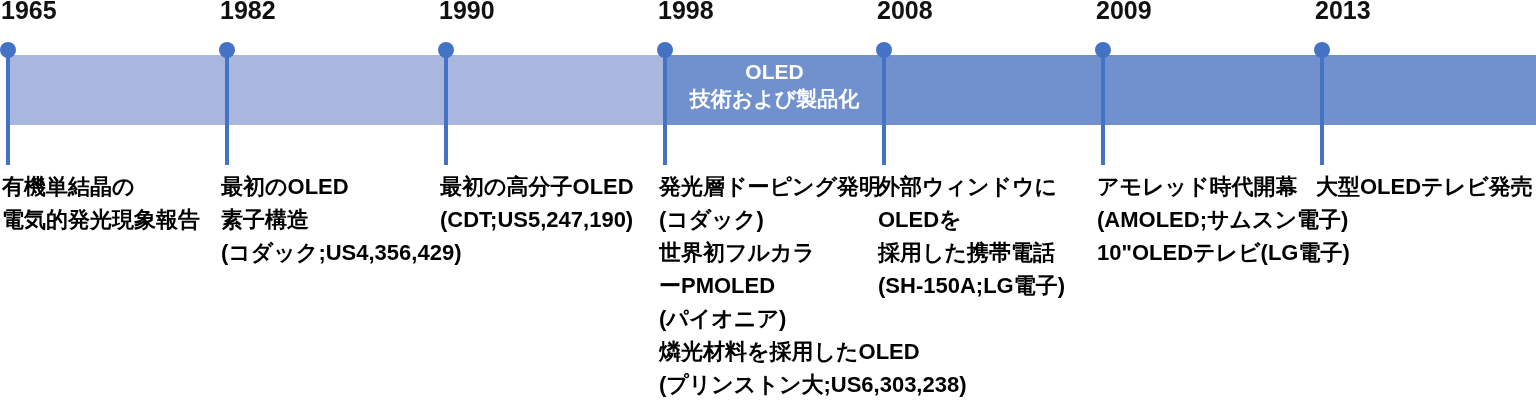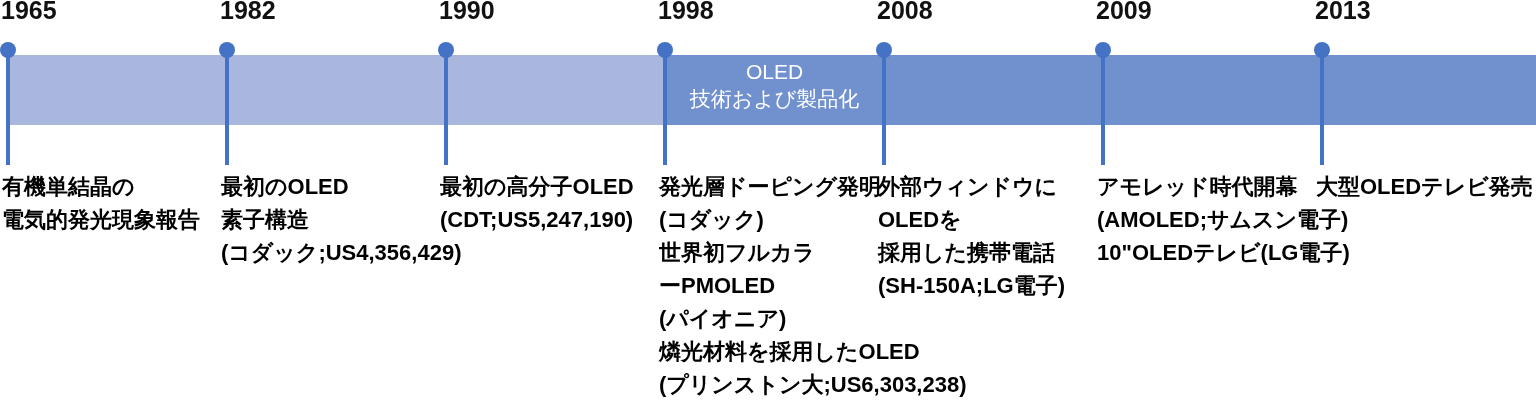--- a/index.html
+++ b/index.html
@@ -35,21 +35,21 @@
   .bar-label {
     position: absolute;
     left: 665px;
     top: 58px;
     width: 219px;
     text-align: center;
     white-space: pre;
     color: var(--labelText, #ffffff);
     font-size: 21px;
     line-height: 27px;
-    font-weight: 400;
+    font-weight: 700;
   }
   
   .milestone { position: absolute; top: 0; width: 0; }
   .m0 { left: 8px; }
   .m1 { left: 227px; }
   .m2 { left: 446px; }
   .m3 { left: 665px; }
   .m4 { left: 884px; }
   .m5 { left: 1103px; }
   .m6 { left: 1322px; }

